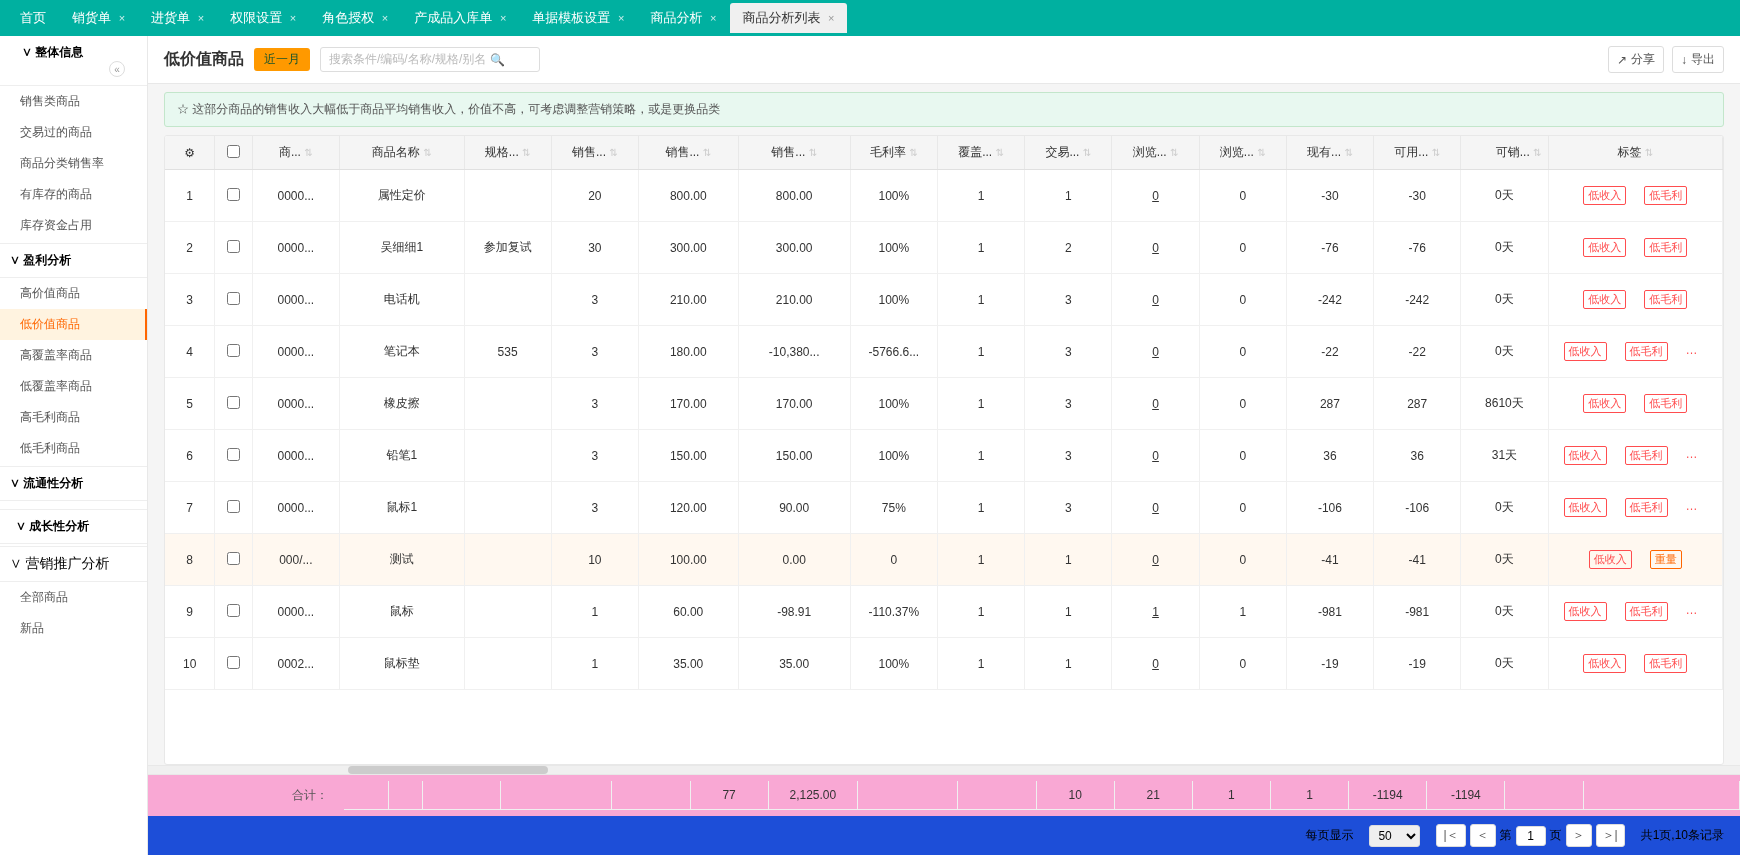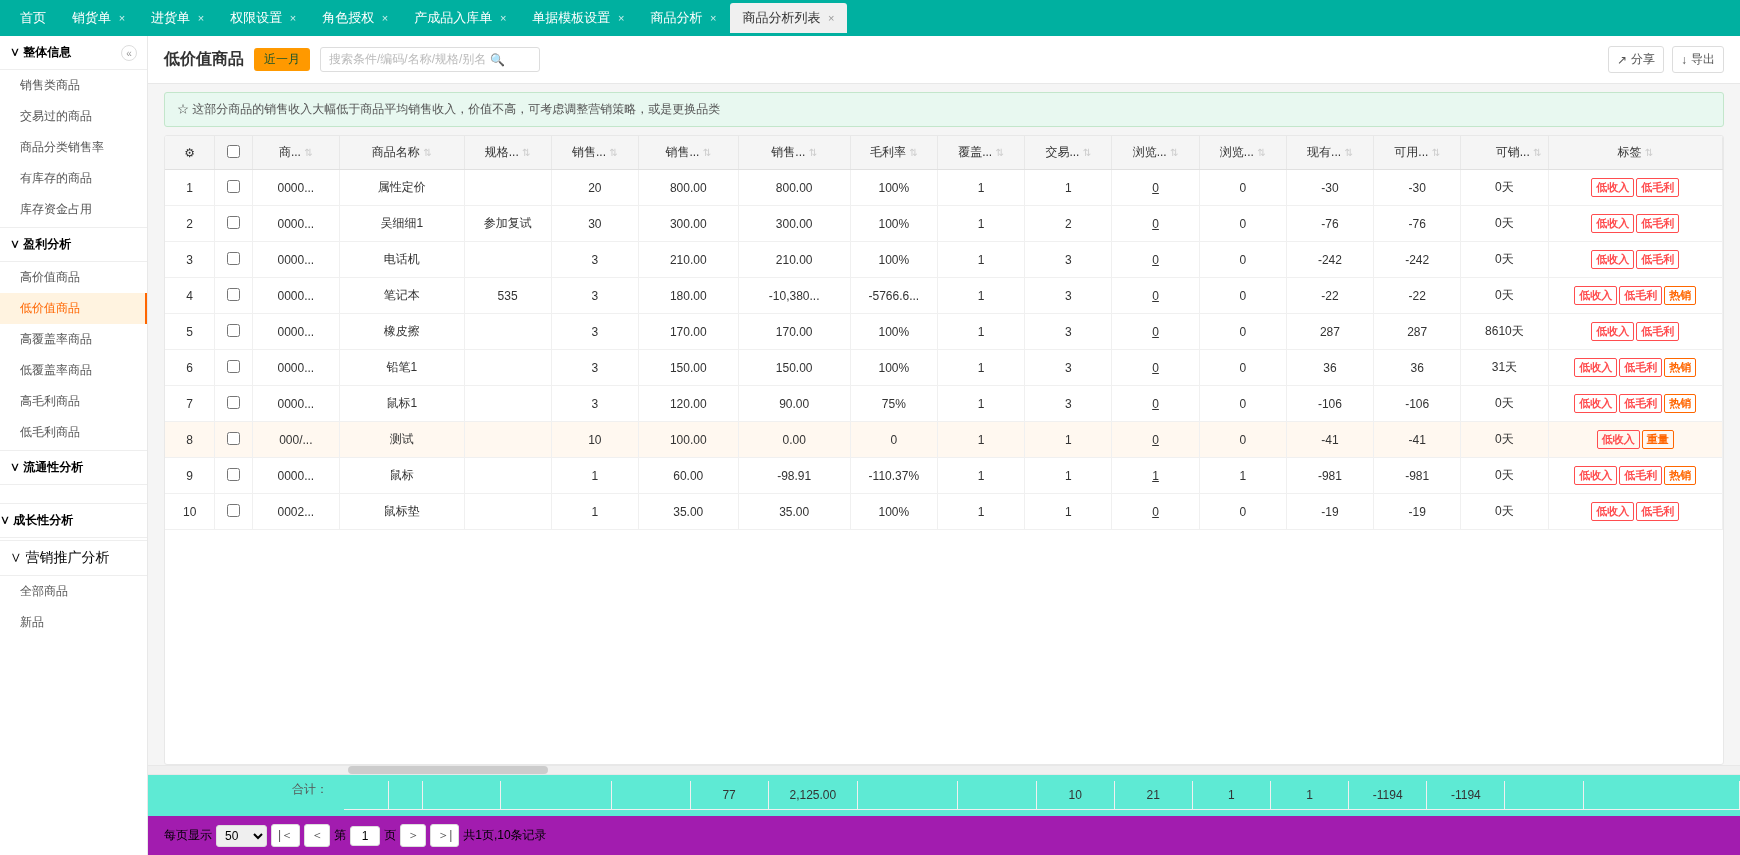--- a/index.html
+++ b/index.html
@@ -40,30 +40,30 @@
     .table-container { flex: 1; overflow: auto; margin: 0 16px; background: white; border: 1px solid #e8e8e8; border-radius: 3px; }
     
     table { width: 100%; border-collapse: collapse; table-layout: fixed; }
     thead th { background: #f5f5f5; border-bottom: 1px solid #e0e0e0; border-right: 1px solid #e8e8e8; padding: 8px 6px; text-align: center; color: #333; font-weight: normal; font-size: 12px; white-space: nowrap; overflow: hidden; text-overflow: ellipsis; position: sticky; top: 0; z-index: 1; }
     thead th .sort-icon { color: #ccc; font-size: 10px; vertical-align: middle; }
     tbody tr { border-bottom: 1px solid #f0f0f0; }
     tbody tr.highlighted { background: #fff8f0; }
     tbody td { padding: 7px 6px; text-align: center; border-right: 1px solid #f0f0f0; color: #333; font-size: 12px; white-space: nowrap; overflow: hidden; text-overflow: ellipsis; }
     tbody td.left { text-align: center; }
     
-    .tag { display: inline-block; border: 1px solid; border-radius: 2px; padding: 1px 4px; font-size: 11px; margin: 1px; font-weight: bold; }
+    .tag { display: inline-block; border: 1px solid; border-radius: 2px; padding: 1px 4px; font-size: 11px; margin: 9px; }
     .tag-red { color: #ff4d4f; border-color: #ff4d4f; }
     .tag-orange { color: #ff6600; border-color: #ff6600; }
     
     .link-underline { text-decoration: underline; color: #333; cursor: pointer; }
     
     
     .footer { background: white; border-top: 1px solid #e8e8e8; }
     
-    .pagination { display: flex; align-items: center; justify-content: flex-start; padding: 8px 16px; gap: 4px; background: #a21caf; }
+    .pagination { display: flex; align-items: center; justify-content: flex-end; padding: 8px 16px; gap: 16px; background: #1d4ed8; }
     .page-size-select { border: 1px solid #ddd; border-radius: 3px; padding: 2px 4px; }
     .page-nav { display: flex; align-items: center; gap: 4px; }
     .page-btn { border: 1px solid #ddd; border-radius: 3px; padding: 2px 6px; cursor: pointer; background: white; color: #555; }
     
     .scrollbar-container { height: 8px; background: #f0f0f0; }
     .scrollbar-thumb { height: 8px; background: #ccc; border-radius: 4px; width: 200px; margin-left: 200px; cursor: pointer; }
     
     input[type="checkbox"] { width: 13px; height: 13px; cursor: pointer; }
     
     th:nth-child(1) { width: 40px; }
@@ -95,21 +95,21 @@
   <div class="nav-item">角色授权 <span class="close-x">×</span></div>
   <div class="nav-item">产成品入库单 <span class="close-x">×</span></div>
   <div class="nav-item">单据模板设置 <span class="close-x">×</span></div>
   <div class="nav-item">商品分析 <span class="close-x">×</span></div>
   <div class="nav-item active">商品分析列表 <span class="close-x">×</span></div>
 </div>
 
 <div class="main-layout">
 
   <div class="sidebar">
-    <div style="display:flex;align-items:flex-end;padding:8px 10px;border-bottom:1px solid #eee;">
+    <div style="display:flex;align-items:flex-start;padding:8px 22px;border-bottom:1px solid #eee;flex-direction:column;">
       <span style="font-weight:bold;font-size:12px;flex:1;">∨ 整体信息</span>
       <div class="collapse-btn">«</div>
     </div>
     <div class="sidebar-item">销售类商品</div>
     <div class="sidebar-item">交易过的商品</div>
     <div class="sidebar-item">商品分类销售率</div>
     <div class="sidebar-item">有库存的商品</div>
     <div class="sidebar-item">库存资金占用</div>
 
     <div style="display:flex;align-items:center;padding:8px 10px;border-bottom:1px solid #eee;border-top:1px solid #eee;margin-top:2px;">
@@ -118,21 +118,21 @@
     <div class="sidebar-item">高价值商品</div>
     <div class="sidebar-item active">低价值商品</div>
     <div class="sidebar-item">高覆盖率商品</div>
     <div class="sidebar-item">低覆盖率商品</div>
     <div class="sidebar-item">高毛利商品</div>
     <div class="sidebar-item">低毛利商品</div>
 
     <div style="display:flex;align-items:center;padding:8px 10px;border-bottom:1px solid #eee;border-top:1px solid #eee;margin-top:2px;text-align:right;">
       <span style="font-weight:bold;font-size:12px;">∨ 流通性分析</span>
     </div>
-    <div style="display:flex;align-items:center;padding:8px 0;border-bottom:1px solid #eee;border-top:1px solid #eee;margin-top:18px;">
+    <div style="display:flex;align-items:center;padding:8px 16px;border-bottom:1px solid #eee;border-top:1px solid #eee;margin-top:8px;">
       <span style="font-weight:bold;font-size:12px;">∨ 成长性分析</span>
     </div>
     <div style="display:flex;align-items:center;padding:8px 10px;border-bottom:1px solid #eee;border-top:1px solid #eee;margin-top:2px;">
       <span style="font-weight:normal;font-size:14px;">∨ 营销推广分析</span>
     </div>
     <div class="sidebar-item">全部商品</div>
     <div class="sidebar-item">新品</div>
   </div>
 
   <div class="content">
@@ -375,21 +375,21 @@
     <td><span class="tag tag-red">低收入</span><span class="tag tag-red">低毛利</span></td>
   </tr>
           </tbody>
       </table>
     </div>
 
     <div class="footer">
       <div class="scrollbar-container">
         <div class="scrollbar-thumb"></div>
       </div>
-      <div style="display:flex;background:#5eead4;border-top:1px solid #e8e8e8;padding:6px 0;">
+      <div style="display:flex;align-items:center;background:#f9a8d4;border-top:1px solid #e8e8e8;padding:6px 0;">
         <div style="width:196px;text-align:right;padding-right:16px;color:#555;">合计：</div>
         <table style="flex:1;border-collapse:collapse;">
           <tbody>
               <tr>
             <td style="width:40px;"></td>
             <td style="width:30px;"></td>
             <td style="width:70px;"></td>
             <td style="width:100px;"></td>
             <td style="width:70px;"></td>
             <td style="width:70px;text-align:center;">77</td>

